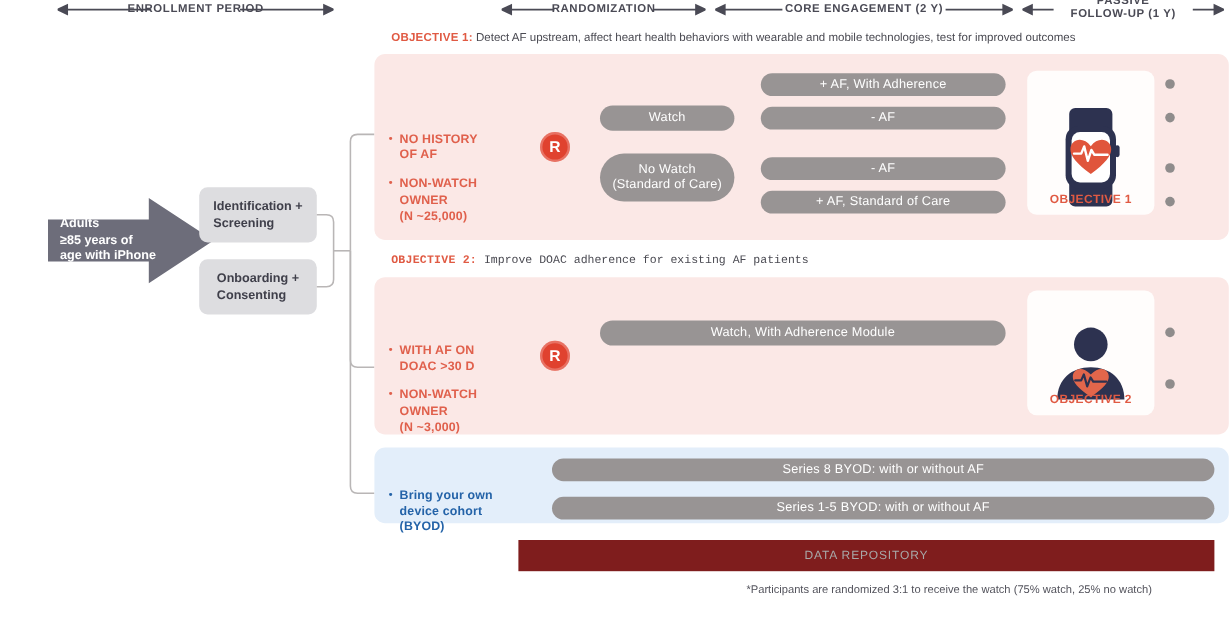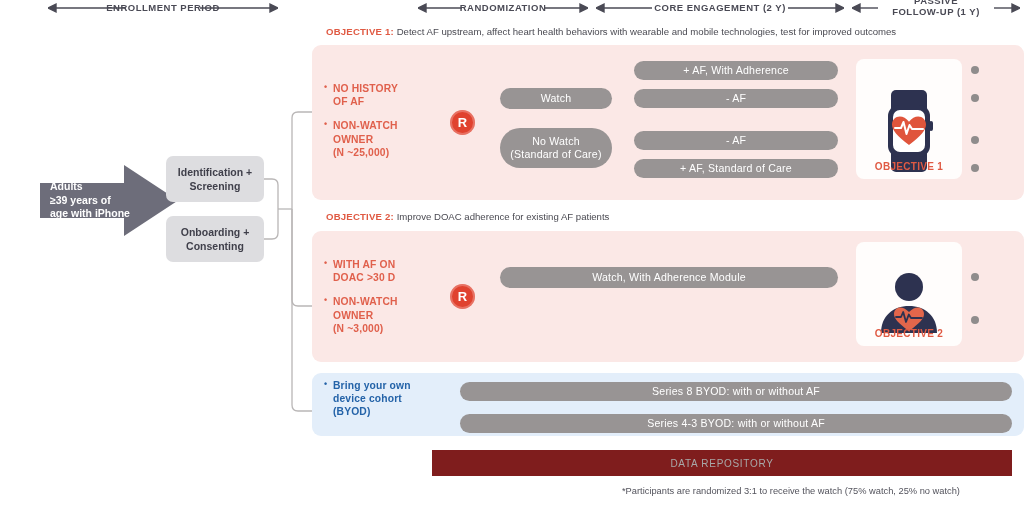--- a/index.html
+++ b/index.html
@@ -24,34 +24,34 @@
   .intake { position:absolute; left:40px; top:163px; width:140px; height:75px; }
   .intake-text {
     position:absolute; left:10px; top:17px; width:92px;
     color:#ffffff; font-size:10.5px; font-weight:bold; line-height:13.5px;
   }
 
   
   .sbox {
     position:absolute; background:#dddde0; border-radius:7px;
     color:#3f3f4a; font-size:10.5px; font-weight:bold; line-height:14px;
-    display:flex; align-items:center; justify-content:center; text-align:center;
+    display:flex; align-items:center; justify-content:center; text-align:left;
     padding:0 6px;
   }
 
   
   .panel { position:absolute; border-radius:9px; }
   .panel.pink { background:#fbe8e6; }
   .panel.blue { background:#e3eefa; }
 
   .obj-head { position:absolute; font-size:9.6px; line-height:12px; color:#4a4a52; white-space:nowrap;}
   .obj-head b { color:#e05a43; font-weight:bold; letter-spacing:.2px; }
 
   
-  .bullets { position:absolute; }
+  .bullets { position:absolute;margin-top:28px; }
   .bullet {
     position:relative; padding-left:9px; color:#e0604c;
     font-size:10.3px; font-weight:bold; line-height:13.2px; margin-bottom:11px;
     letter-spacing:.15px;
   }
   .bullet:before {
     content:"\2022"; position:absolute; left:0; top:-1px; font-size:9px;
   }
   .bullets.blue .bullet { color:#2463a8; }
 
@@ -149,21 +149,21 @@
   </div>
   <div class="tl-label" style="left:868px; top:-5px; width:136px;">PASSIVE</div>
   <div class="tl-label" style="left:868px; top:6px; width:136px;">FOLLOW-UP (1 Y)</div>
 
   <div class="intake">
     <svg width="140" height="75" viewBox="0 0 140 75" style="position:absolute;left:0;top:0;">
       <path d="M0,20 L84,20 L84,2 L138,37.5 L84,73 L84,55 L0,55 Z" fill="#6d6d7a"></path>
     </svg>
     <div class="intake-text">
       <div>Adults</div>
-      <div>≥39 years of</div>
+      <div>≥85 years of</div>
       <div>age with iPhone</div>
     </div>
   </div>
 
   <div class="sbox" style="left:166px; top:156px; width:98px; height:46px;">
     <div>
       <div>Identification +</div>
       <div>Screening</div>
     </div>
   </div>
@@ -284,21 +284,21 @@
       <polyline points="18,40 24,40 26.5,34 29.5,46 32.5,37 35,41 46,41" fill="none" stroke="#ffffff" stroke-width="2" stroke-linejoin="round" stroke-linecap="round"></polyline>
     </svg>
     <div class="cap">OBJECTIVE 1</div>
   </div>
 
   <div class="dot" style="left:971px; top:66px;"></div>
   <div class="dot" style="left:971px; top:94px;"></div>
   <div class="dot" style="left:971px; top:136px;"></div>
   <div class="dot" style="left:971px; top:164px;"></div>
 
-  <div class="obj-head" style="left:326px; top:211px;">
+  <div class="obj-head" style="left:326px; top:211px;font-family:Liberation Mono, monospace;">
     <b>OBJECTIVE 2:</b>
     <span>Improve DOAC adherence for existing AF patients</span>
   </div>
 
   <div class="panel pink" style="left:312px; top:231px; width:712px; height:131px;"></div>
 
   <div class="bullets" style="left:324px; top:258px; width:112px;">
     <div class="bullet">
       <span>WITH AF ON</span><br>
       <span>DOAC &gt;30 D</span>
@@ -331,19 +331,19 @@
 
   <div class="bullets blue" style="left:324px; top:379px; width:104px;">
     <div class="bullet">
       <span>Bring your own</span><br>
       <span>device cohort</span><br>
       <span>(BYOD)</span>
     </div>
   </div>
 
   <div class="pill" style="left:460px; top:382px; width:552px; height:19px;">Series 8 BYOD: with or without AF</div>
-  <div class="pill" style="left:460px; top:414px; width:552px; height:19px;">Series 4-3 BYOD: with or without AF</div>
+  <div class="pill" style="left:460px; top:414px; width:552px; height:19px;">Series 1-5 BYOD: with or without AF</div>
 
   <div class="pill grey-flat" style="left:432px; top:450px; width:580px; height:26px;">DATA REPOSITORY</div>
 
   <div class="footnote" style="left:622px; top:486px;">*Participants are randomized 3:1 to receive the watch (75% watch, 25% no watch)</div>
 
 </div>
 
 </body></html>

